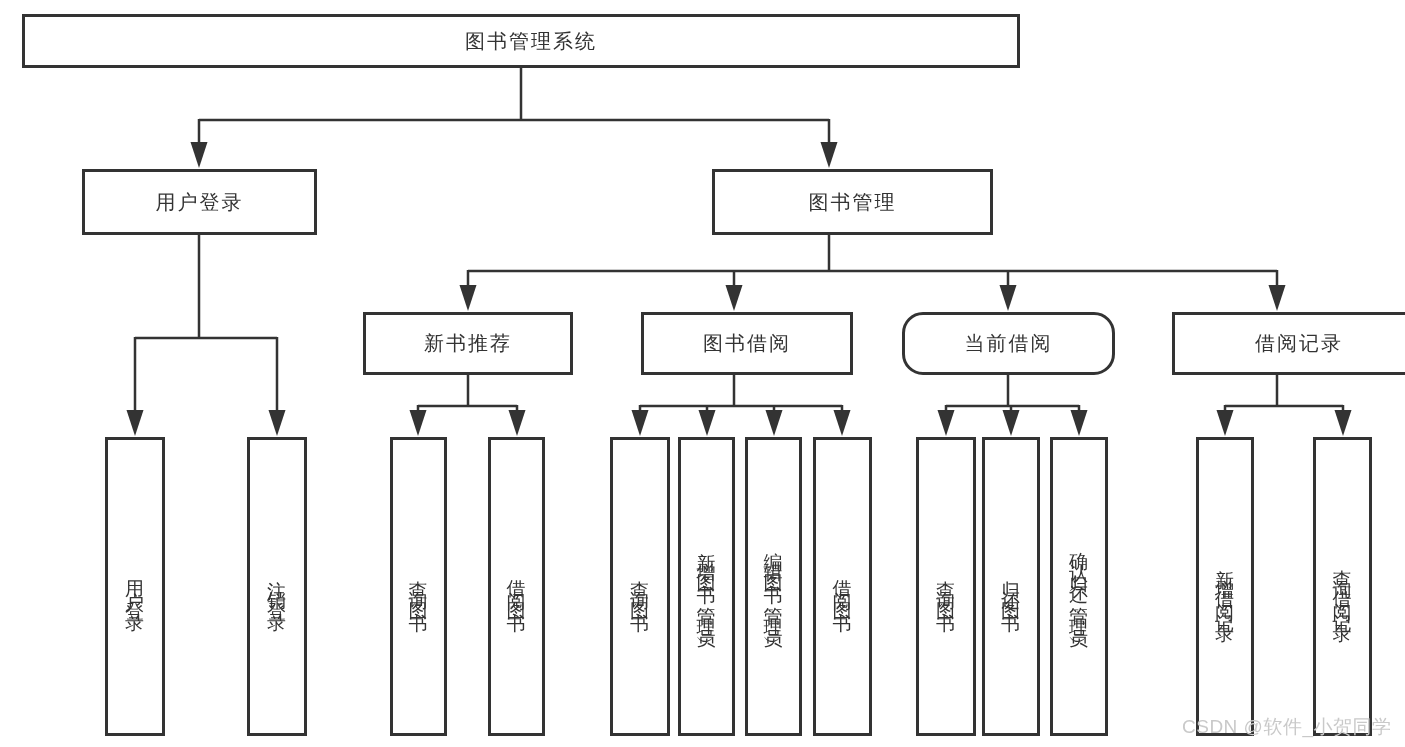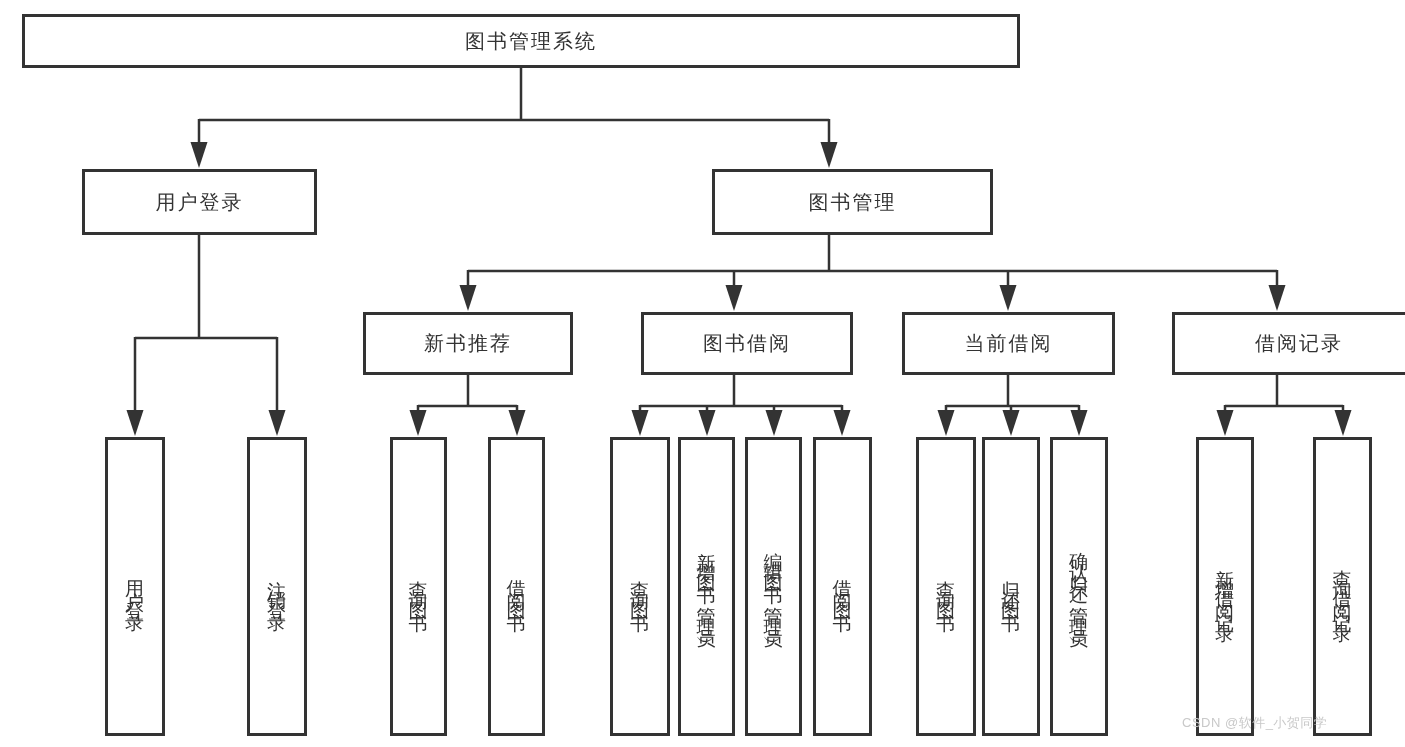--- a/index.html
+++ b/index.html
@@ -40,21 +40,21 @@
     line-height: 1;
     letter-spacing: 11px;
     white-space: nowrap;
   }
   .leaf { top: 437px; height: 299px; }
   .mid  { top: 312px; height: 63px; align-items: center; }
   #watermark {
     position: absolute;
     left: 1182px;
     top: 714px;
-    font-size: 13px;
+    font-size: 19px;
     color: #c9c9c9;
     letter-spacing: 0.5px;
     white-space: nowrap;
     z-index: 5;
   }
 </style>
 </head>
 <body>
 
 <div id="canvas">
@@ -100,21 +100,21 @@
   <div class="box" style="left:712px; top:169px; width:281px; height:66px;">
     <span class="h-label">图书管理</span>
   </div>
 
   <div class="box mid" style="left:363px; width:210px;">
     <span class="h-label">新书推荐</span>
   </div>
   <div class="box mid" style="left:616px; width:212px;margin-left:25px;">
     <span class="h-label">图书借阅</span>
   </div>
-  <div class="box mid" style="left:902px; width:213px;">
+  <div class="box mid" style="left:902px; width:213px;border-radius:21px;">
     <span class="h-label">当前借阅</span>
   </div>
   <div class="box mid" style="left:1172px; width:254px;">
     <span class="h-label">借阅记录</span>
   </div>
 
   <div class="box v-box leaf" style="left:105px; width:60px;">
     <span class="v-label">用户登录</span>
   </div>
   <div class="box v-box leaf" style="left:247px; width:60px;">

